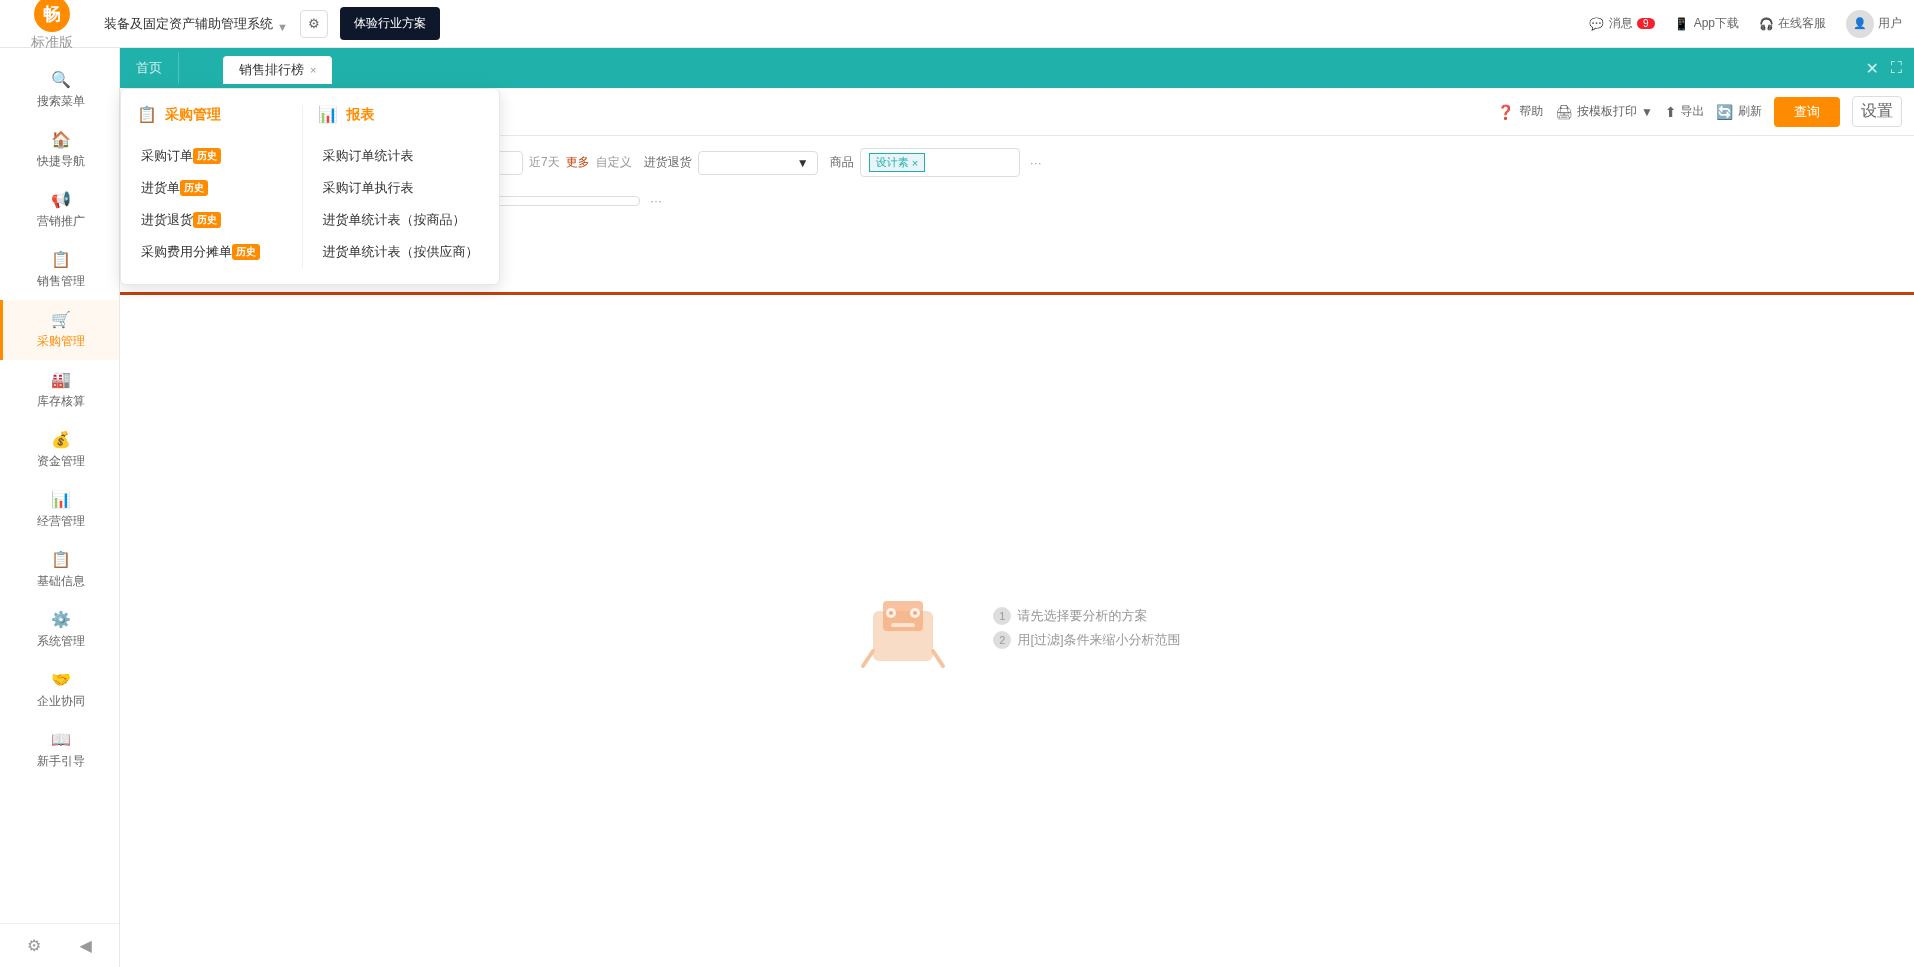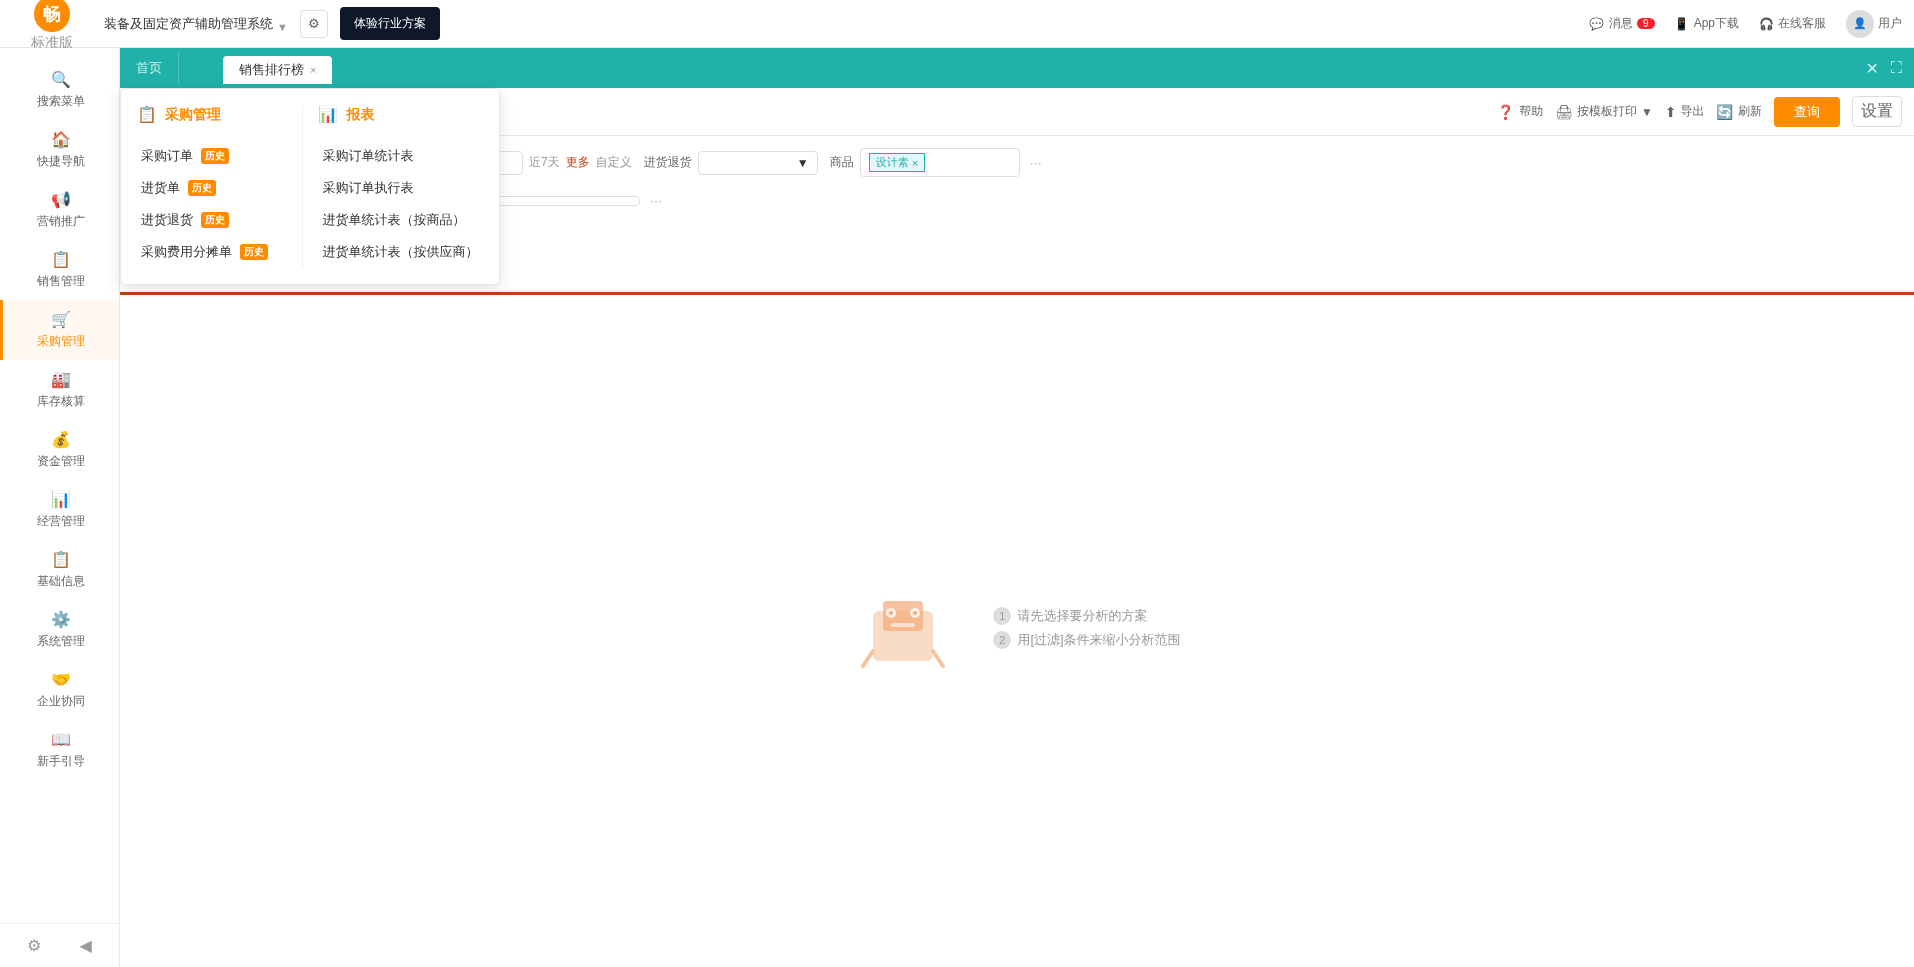--- a/index.html
+++ b/index.html
@@ -73,21 +73,21 @@
     .tip-num { width: 18px; height: 18px; border-radius: 50%; background: #ddd; color: #999; font-size: 11px; display: flex; align-items: center; justify-content: center; }
     .empty-state-wrap { display: flex; align-items: center; gap: 40px; }
 
     
     .dropdown-menu { position: absolute; top: 88px; left: 120px; background: #fff; border: 1px solid #e8e8e8; border-radius: 6px; box-shadow: 0 4px 16px rgba(0,0,0,0.12); z-index: 1000; width: 380px; padding: 16px; }
     .menu-columns { display: flex; gap: 0; }
     .menu-col { flex: 1; }
     .menu-col-title { display: flex; align-items: center; gap: 8px; color: #ff8c00; font-size: 14px; font-weight: bold; margin-bottom: 12px; padding-bottom: 4px; }
     .menu-col-title-icon { font-size: 16px; }
     .menu-col + .menu-col { border-left: 1px solid #f0f0f0; padding-left: 16px; }
-    .menu-item { display: flex; align-items: center; gap: 8px; padding: 7px 4px; cursor: pointer; color: #333; font-size: 13px; }
+    .menu-item { display: flex; align-items: center; gap: 0; padding: 7px 4px; cursor: pointer; color: #333; font-size: 13px; }
     .history-badge { background: #ff8c00; color: white; border-radius: 3px; padding: 1px 4px; font-size: 10px; font-weight: bold; }
   </style>
 </head>
 <body>
 
 <div class="app-container">
 
   <div class="top-bar">
     <div class="logo-area">
       <div class="logo-icon">畅</div>

